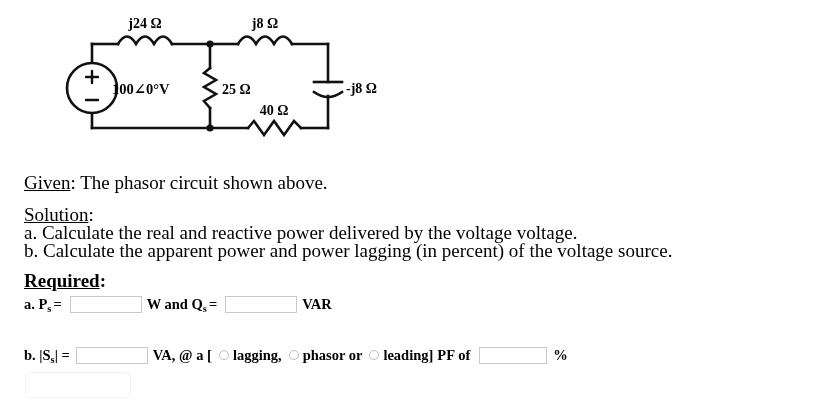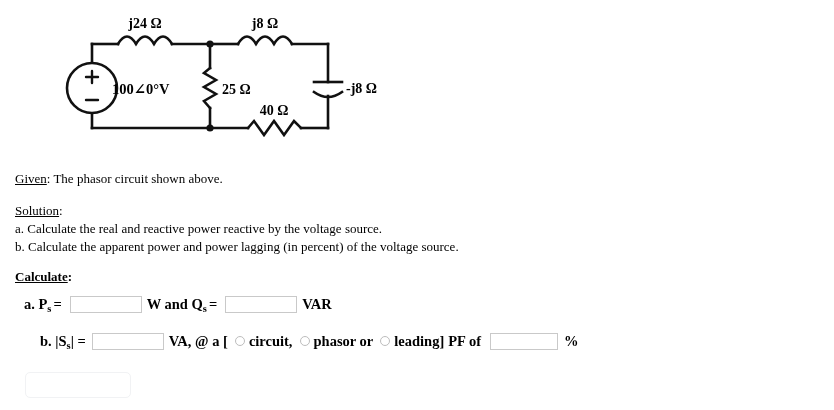--- a/index.html
+++ b/index.html
@@ -23,22 +23,22 @@
     left: 16px;
     top: 0;
     width: 420px;
     height: 165px;
   }
   #circuit svg { display: block; }
 
   
   .textblock {
     position: absolute;
-    left: 15px;
-    font-size: 13px;
+    left: 24px;
+    font-size: 19px;
     line-height: 1.35;
     white-space: nowrap;
   }
   .u { text-decoration: underline; }
 
   #given-line  { top: 170px; }
   #required-head { top: 202px; }
   #required-a  { top: 220px; }
   #required-b  { top: 238px; }
   #solution-head { top: 268px; font-weight: bold; }
@@ -47,21 +47,21 @@
   .answer-row {
     position: absolute;
     left: 24px;
     display: flex;
     align-items: center;
     font-size: 14.5px;
     font-weight: bold;
     white-space: nowrap;
   }
   #row-a { top: 296px; }
-  #row-b { top: 333px; margin-left: 16px; }
+  #row-b { top: 347px; }
 
   .answer-row .lbl { margin-right: 4px; }
   .answer-row .lbl.tight { margin-right: 2px; }
 
   .ansbox {
     display: inline-block;
     width: 72px;
     height: 17px;
     border: 1px solid #c9c9c9;
     background: #ffffff;
@@ -166,41 +166,41 @@
     <text x="96" y="94" font-family="Liberation Serif, DejaVu Serif, serif" font-size="14.5" font-weight="bold" fill="#000">100∠0°V</text>
     <text x="206" y="94" font-family="Liberation Serif, DejaVu Serif, serif" font-size="14" font-weight="bold" fill="#000">25 Ω</text>
     <text x="258" y="115" font-family="Liberation Serif, DejaVu Serif, serif" font-size="14" font-weight="bold" fill="#000" text-anchor="middle">40 Ω</text>
     <text x="330" y="93" font-family="Liberation Serif, DejaVu Serif, serif" font-size="14" font-weight="bold" fill="#000">-j8 Ω</text>
   </svg>
 </div>
 
 <div class="textblock" id="given-line"><span class="u">Given</span><span>:</span><span> The phasor circuit shown above.</span></div>
 
 <div class="textblock" id="required-head"><span class="u">Solution</span><span>:</span></div>
-<div class="textblock" id="required-a">a. Calculate the real and reactive power reactive by the voltage source.</div>
+<div class="textblock" id="required-a">a. Calculate the real and reactive power delivered by the voltage voltage.</div>
 <div class="textblock" id="required-b">b. Calculate the apparent power and power lagging (in percent) of the voltage source.</div>
 
-<div class="textblock" id="solution-head"><span class="u">Calculate</span><span>:</span></div>
+<div class="textblock" id="solution-head"><span class="u">Required</span><span>:</span></div>
 
 <div class="answer-row" id="row-a">
   <span class="lbl tight"><span>a. P</span><sub>s</sub></span>
   <span class="lbl">=</span>
   <input class="ansbox" id="box-ps" type="text" value="" placeholder="" style="">
   <span class="lbl tight"><span>W and Q</span><sub>s</sub></span>
   <span class="lbl">=</span>
   <input class="ansbox" id="box-qs" type="text" value="" placeholder="" style="">
   <span class="lbl">VAR</span>
 </div>
 
 <div class="answer-row" id="row-b">
   <span class="lbl tight"><span>b. |S</span><sub>s</sub><span>| =</span></span>
   <input class="ansbox" id="box-s" type="text" value="" placeholder="" style="">
   <span class="lbl">VA, @ a [</span>
   <span class="radio"></span>
-  <span class="lbl">circuit,</span>
+  <span class="lbl">lagging,</span>
   <span class="radio"></span>
   <span class="lbl">phasor or</span>
   <span class="radio"></span>
   <span class="lbl">leading]</span>
   <span class="lbl">PF of</span>
   <input class="ansbox" id="box-pf" type="text" value="" placeholder="" style="">
   <span class="lbl">%</span>
 </div>
 
 <div id="bottom-ghost"></div>

